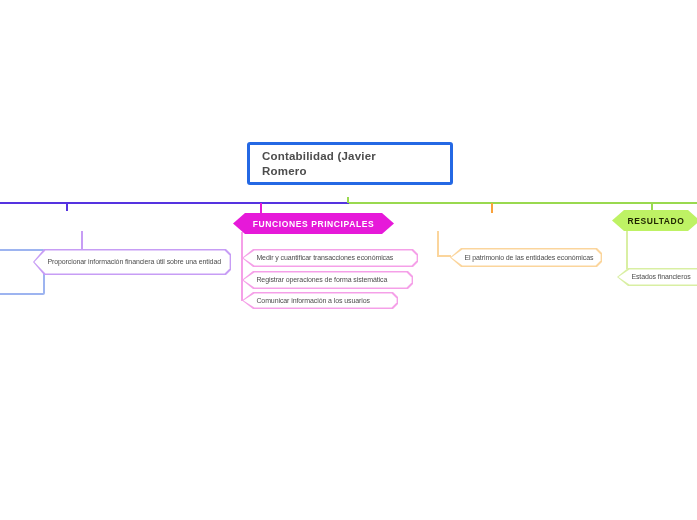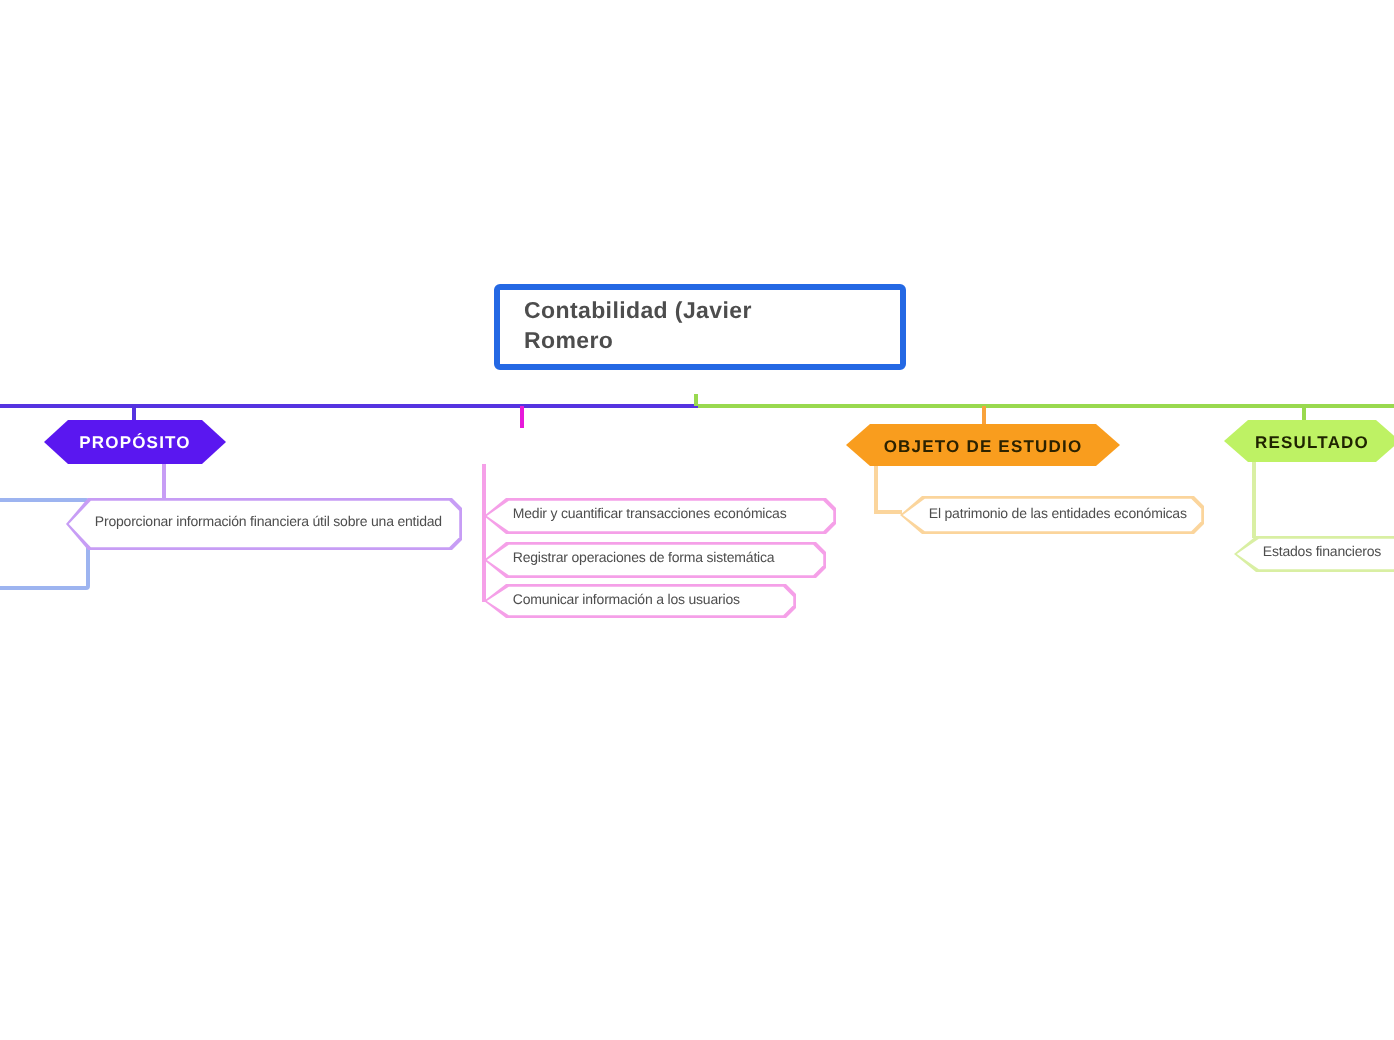--- a/index.html
+++ b/index.html
@@ -92,48 +92,45 @@
   <div class="line elbow-objeto"></div>
   <div class="line trunk-resultado"></div>
 
   <div class="clipped-left-node"></div>
 
   <div class="root-topic">
     <div class="txt">Contabilidad (Javier
 Romero</div>
   </div>
 
-  <div class="hex hex-proposito">
-    <span>PROPÓSITO</span>
-  </div>
   <div class="tag tag-purple child-proposito-0">
     <div class="inner">
       <div class="txt">Proporcionar información financiera útil sobre una entidad</div>
     </div>
   </div>
 
+  <div class="hex hex-funciones">
+    <span>FUNCIONES PRINCIPALES</span>
+  </div>
   <div class="tag tag-pink single child-funciones-0">
     <div class="inner">
       <div class="txt">Medir y cuantificar transacciones económicas</div>
     </div>
   </div>
   <div class="tag tag-pink single child-funciones-1">
     <div class="inner">
       <div class="txt">Registrar operaciones de forma sistemática</div>
     </div>
   </div>
   <div class="tag tag-pink single child-funciones-2">
     <div class="inner">
       <div class="txt">Comunicar información a los usuarios</div>
     </div>
   </div>
 
-  <div class="hex hex-objeto">
-    <span>OBJETO DE ESTUDIO</span>
-  </div>
   <div class="tag tag-orange single child-objeto-0">
     <div class="inner">
       <div class="txt">El patrimonio de las entidades económicas</div>
     </div>
   </div>
 
   <div class="hex hex-resultado">
     <span>RESULTADO</span>
   </div>
   <div class="tag tag-green single child-resultado-0">

